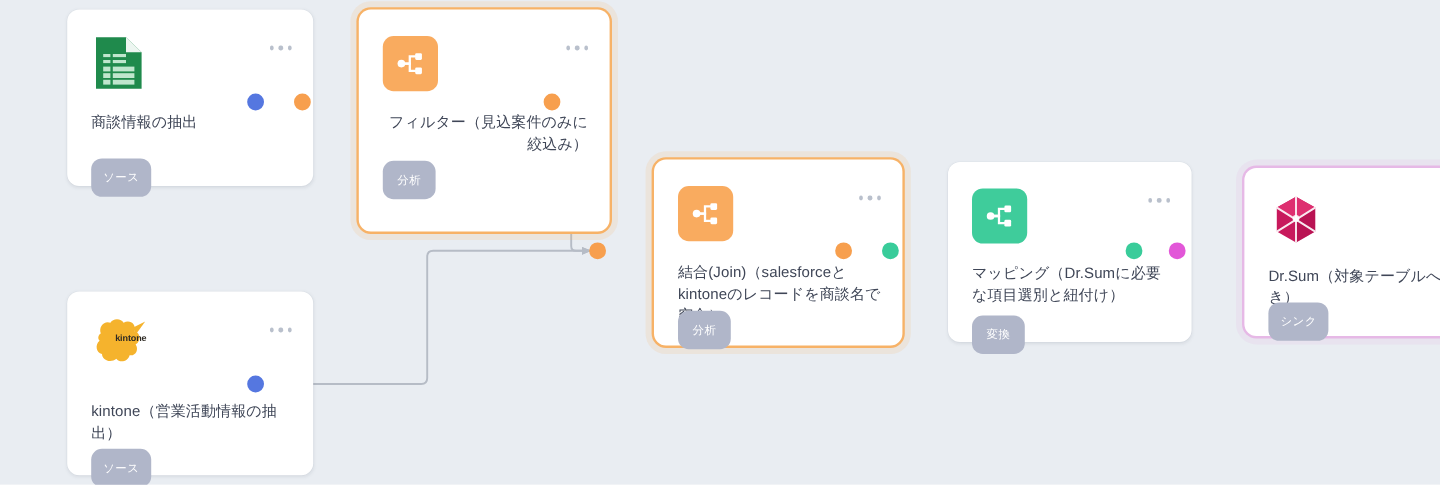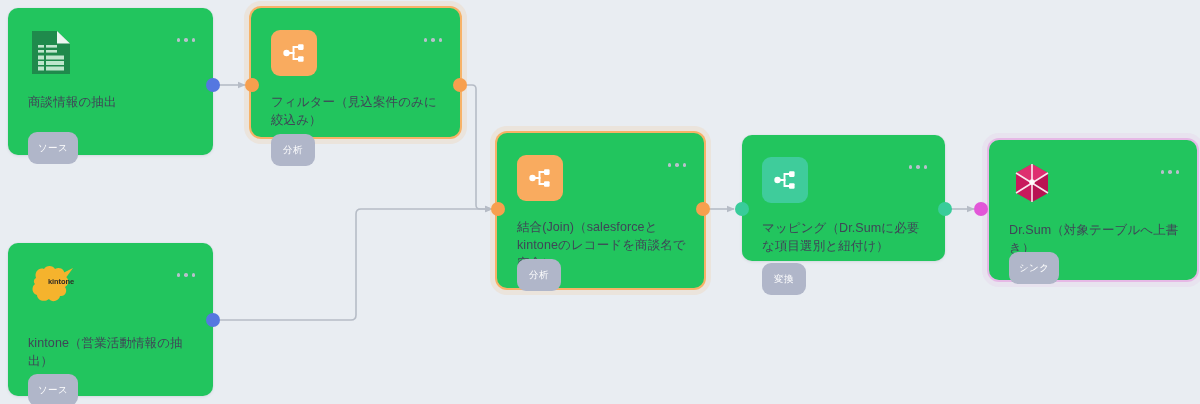--- a/index.html
+++ b/index.html
@@ -13,24 +13,25 @@
     width: 1200px; height: 404px;
     background: #e9edf2;
   }
   #edge-layer {
     position: absolute; left: 0; top: 0;
     width: 1200px; height: 404px;
     pointer-events: none;
   }
   .node {
     position: absolute;
-    background: #22c55e;
+    background: #ffffff;
     border-radius: 10px;
     box-shadow: 0 1px 3px rgba(60,70,90,0.10), 0 0 0 0.5px rgba(120,130,150,0.06);
     z-index: 5;
+    margin-left: 48px;
   }
   .node.sel-orange {
     box-shadow: 0 0 0 2px #f7b267, 0 0 0 7px rgba(247,178,103,0.16);
   }
   .node.sel-purple {
     box-shadow: 0 0 0 2px #e6b9e6, 0 0 0 7px rgba(230,185,230,0.18);
   }
   .node-icon {
     position: absolute;
     left: 20px; top: 22px;
@@ -149,21 +150,21 @@
     <div class="dots">
       <i></i>
         <i></i>
         <i></i>
     </div>
     <div class="node-title" style="top:86px;">商談情報の抽出</div>
     <div class="badge" style="top:124px;">ソース</div>
   </div>
   <div class="port port-blue" style="left:206px; top:78px;"></div>
 
-  <div class="node sel-orange" style="left:251px; top:8px; width:209px; height:129px;">
+  <div class="node sel-orange" style="left:251px; top:8px; width:209px; height:185px;text-align:right;">
     <div class="node-icon">
       <div class="icon-rounded icon-orange">
         <svg width="24" height="22" viewBox="0 0 24 22">
           <circle cx="4.5" cy="11" r="3.2" fill="#ffffff"></circle>
           <path d="M6.5,11 H11.5 V5 H17" fill="none" stroke="#ffffff" stroke-width="1.9"></path>
           <path d="M6.5,11 H11.5 V17 H17" fill="none" stroke="#ffffff" stroke-width="1.9"></path>
           <rect x="16" y="2.3" width="5.6" height="5.6" rx="1.1" fill="#ffffff"></rect>
           <rect x="16" y="14.2" width="5.6" height="5.6" rx="1.1" fill="#ffffff"></rect>
         </svg>
       </div>
@@ -217,21 +218,21 @@
       <i></i>
         <i></i>
         <i></i>
     </div>
     <div class="node-title" style="top:86px;">結合(Join)（salesforceとkintoneのレコードを商談名で突合）</div>
     <div class="badge" style="top:126px;">分析</div>
   </div>
   <div class="port port-orange" style="left:491px; top:202px;"></div>
   <div class="port port-orange" style="left:696px; top:202px;"></div>
 
-  <div class="node" style="left:742px; top:135px; width:203px; height:126px;">
+  <div class="node" style="left:742px; top:135px; width:203px; height:150px;">
     <div class="node-icon">
       <div class="icon-rounded icon-green">
         <svg width="24" height="22" viewBox="0 0 24 22">
           <circle cx="4.5" cy="11" r="3.2" fill="#ffffff"></circle>
           <path d="M6.5,11 H11.5 V5 H17" fill="none" stroke="#ffffff" stroke-width="1.9"></path>
           <path d="M6.5,11 H11.5 V17 H17" fill="none" stroke="#ffffff" stroke-width="1.9"></path>
           <rect x="16" y="2.3" width="5.6" height="5.6" rx="1.1" fill="#ffffff"></rect>
           <rect x="16" y="14.2" width="5.6" height="5.6" rx="1.1" fill="#ffffff"></rect>
         </svg>
       </div>

